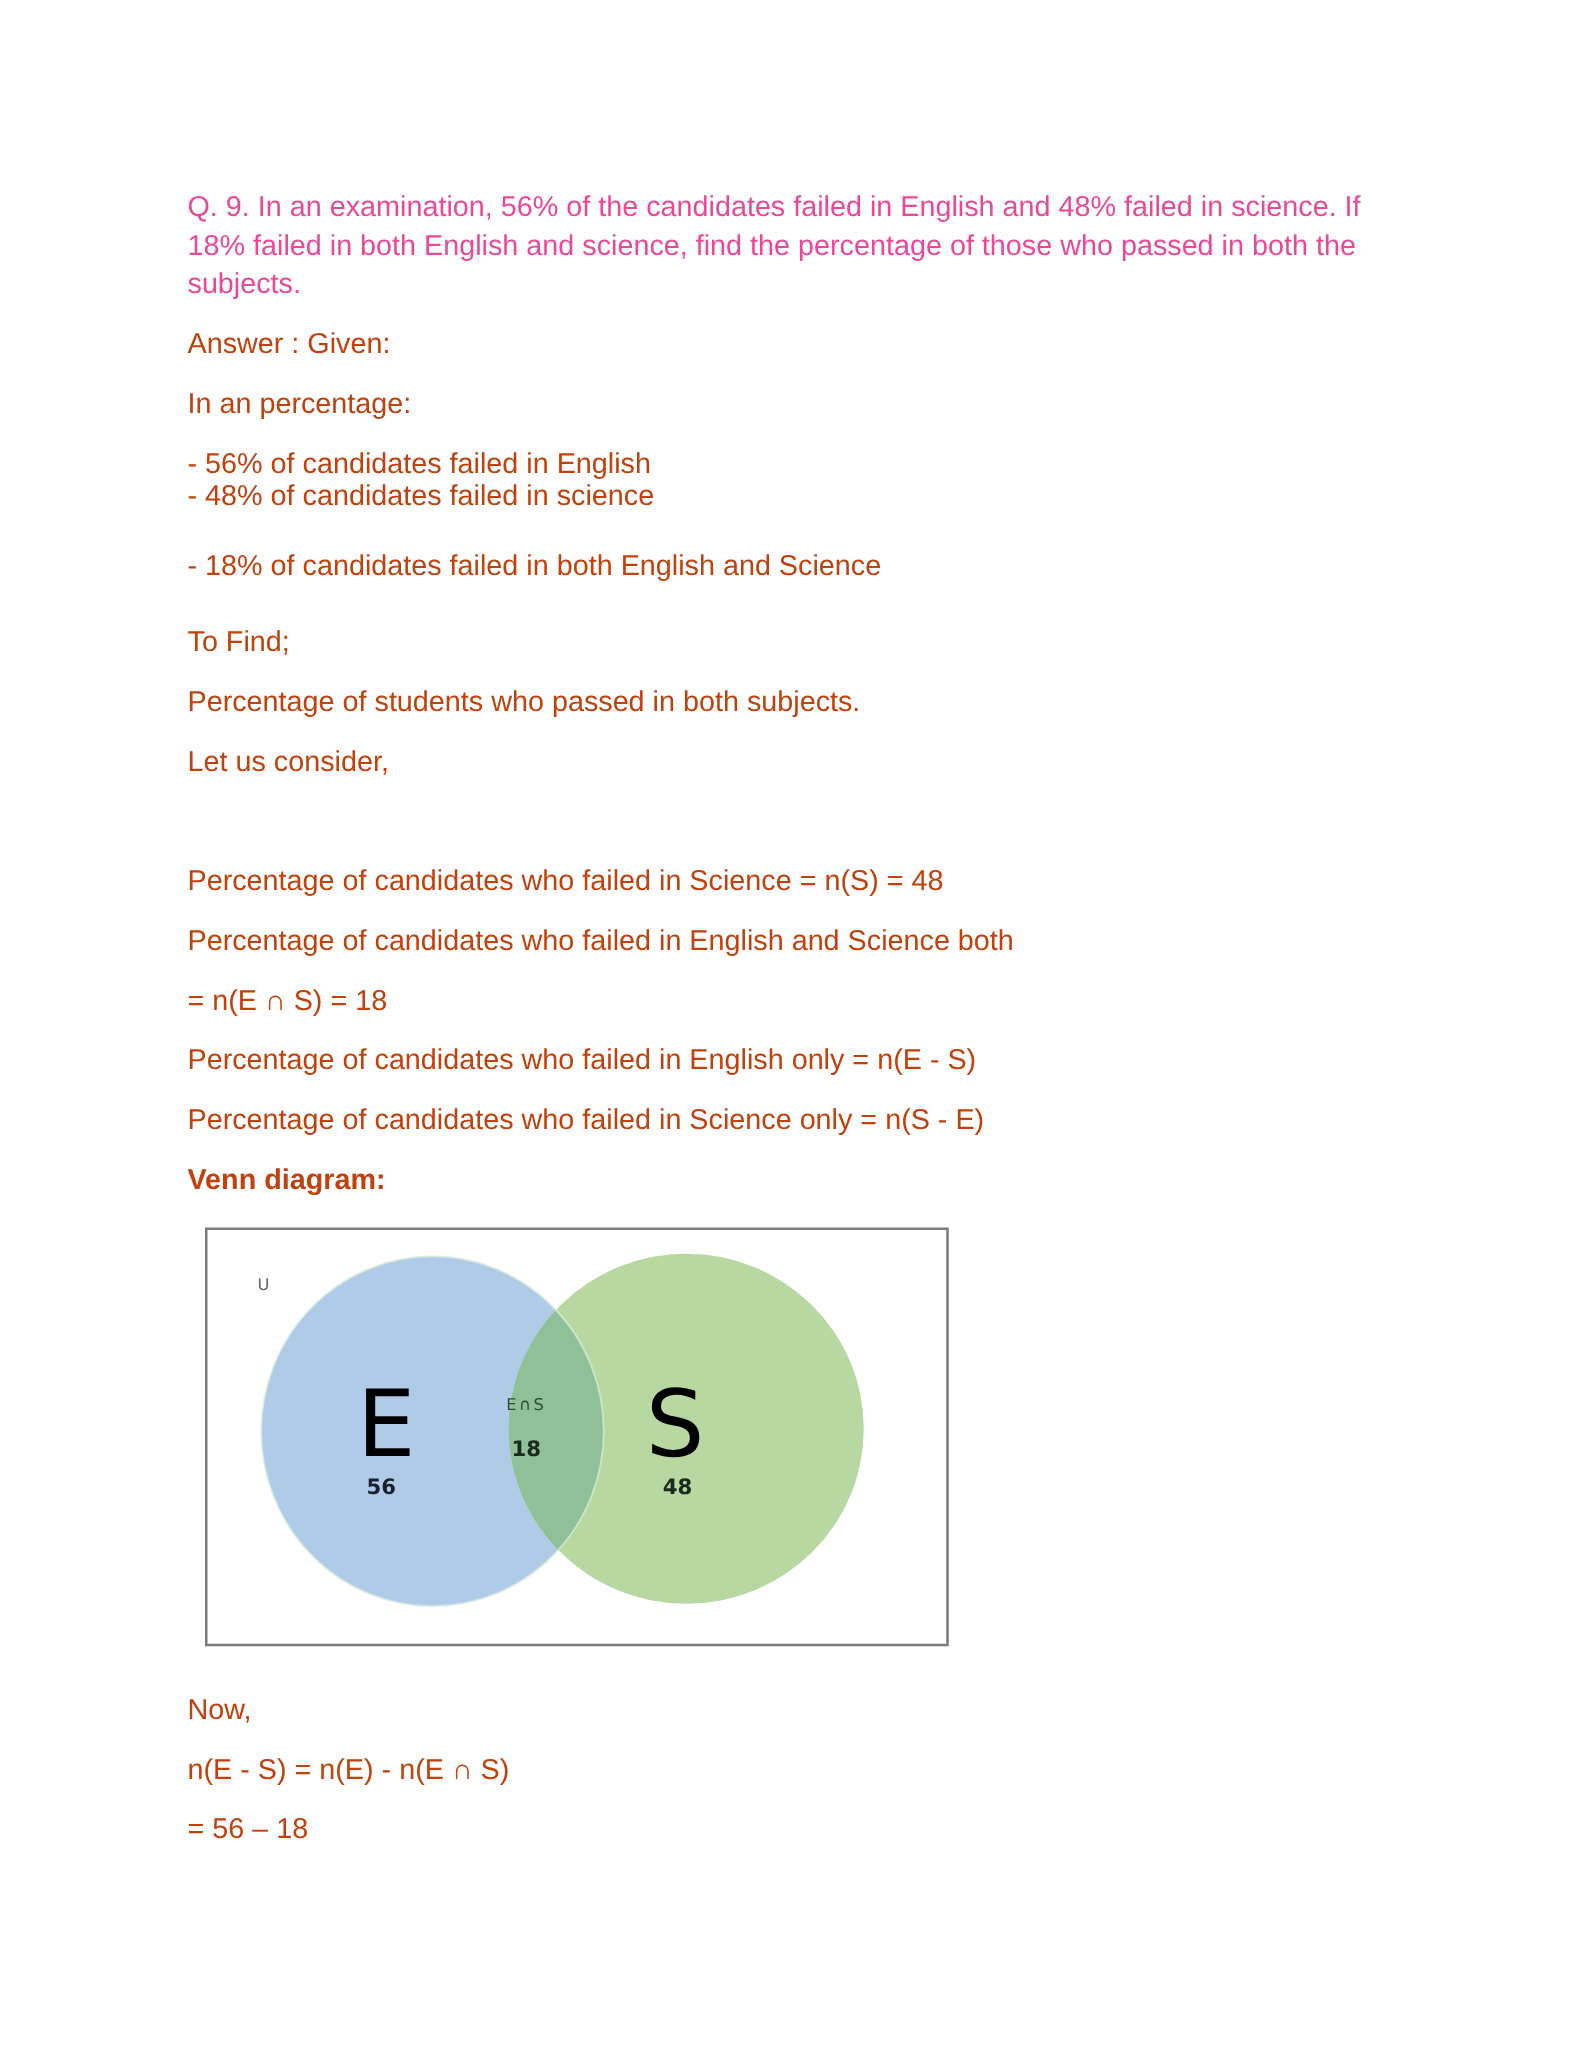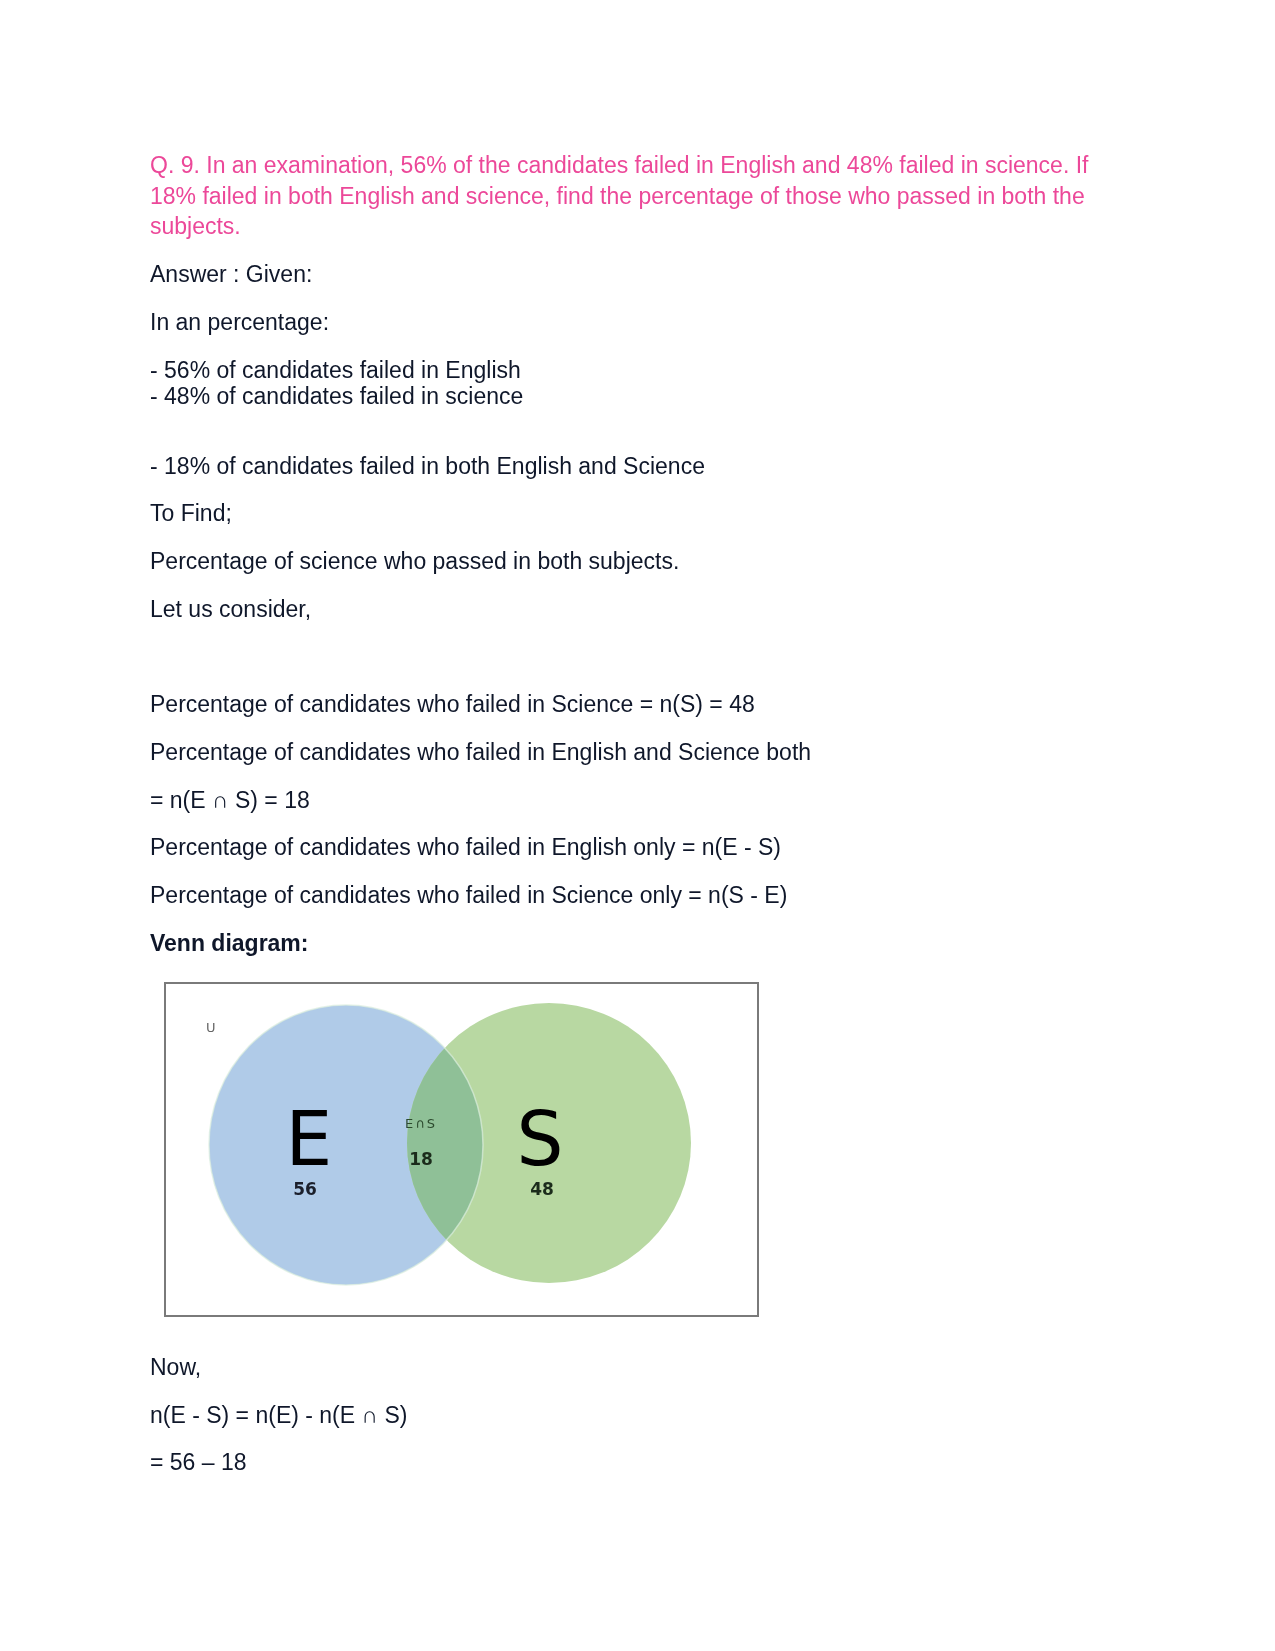--- a/index.html
+++ b/index.html
@@ -4,21 +4,21 @@
 <style>
   html, body { margin: 0; padding: 0; background: #ffffff; }
   body { width: 1275px; height: 1651px; position: relative; overflow: hidden; }
   .page { position: absolute; left: 0; top: 0; width: 1275px; height: 1651px; background: #fff; }
   .line {
     position: absolute;
     left: 150px;
     font-family: "Liberation Sans", sans-serif;
     font-size: 23px;
     line-height: 30px;
-    color: #0f172a;
+    color: #c2410c;
     white-space: nowrap;
     transform: translateY(-15px);
   }
   .question {
     position: absolute;
     left: 150px;
     top: 150px;
     width: 960px;
     font-family: "Liberation Sans", sans-serif;
     font-size: 23px;
@@ -39,23 +39,23 @@
 <body>
 
 <div class="page">
 
   <div class="question">Q. 9. In an examination, 56% of the candidates failed in English and 48% failed in science. If 18% failed in both English and science, find the percentage of those who passed in both the subjects.</div>
 
   <div class="line" style="top:274px">Answer : Given:</div>
   <div class="line" style="top:322px">In an percentage:</div>
   <div class="line" style="top:370px">- 56% of candidates failed in English</div>
   <div class="line" style="top:396px">- 48% of candidates failed in science</div>
-  <div class="line" style="top:466px">- 18% of candidates failed in both English and Science</div>
+  <div class="line" style="top:452px">- 18% of candidates failed in both English and Science</div>
   <div class="line" style="top:513px">To Find;</div>
-  <div class="line" style="top:561px">Percentage of science who passed in both subjects.</div>
+  <div class="line" style="top:561px">Percentage of students who passed in both subjects.</div>
   <div class="line" style="top:609px">Let us consider,</div>
   <div class="line" style="top:704px">Percentage of candidates who failed in Science = n(S) = 48</div>
   <div class="line" style="top:752px">Percentage of candidates who failed in English and Science both</div>
   <div class="line" style="top:800px">= n(E ∩ S) = 18</div>
   <div class="line" style="top:847px">Percentage of candidates who failed in English only = n(E - S)</div>
   <div class="line" style="top:895px">Percentage of candidates who failed in Science only = n(S - E)</div>
   <div class="line bold" style="top:943px">Venn diagram:</div>
 
   <div class="venn-box">
     <svg width="591" height="331" viewBox="0 0 591 331">

